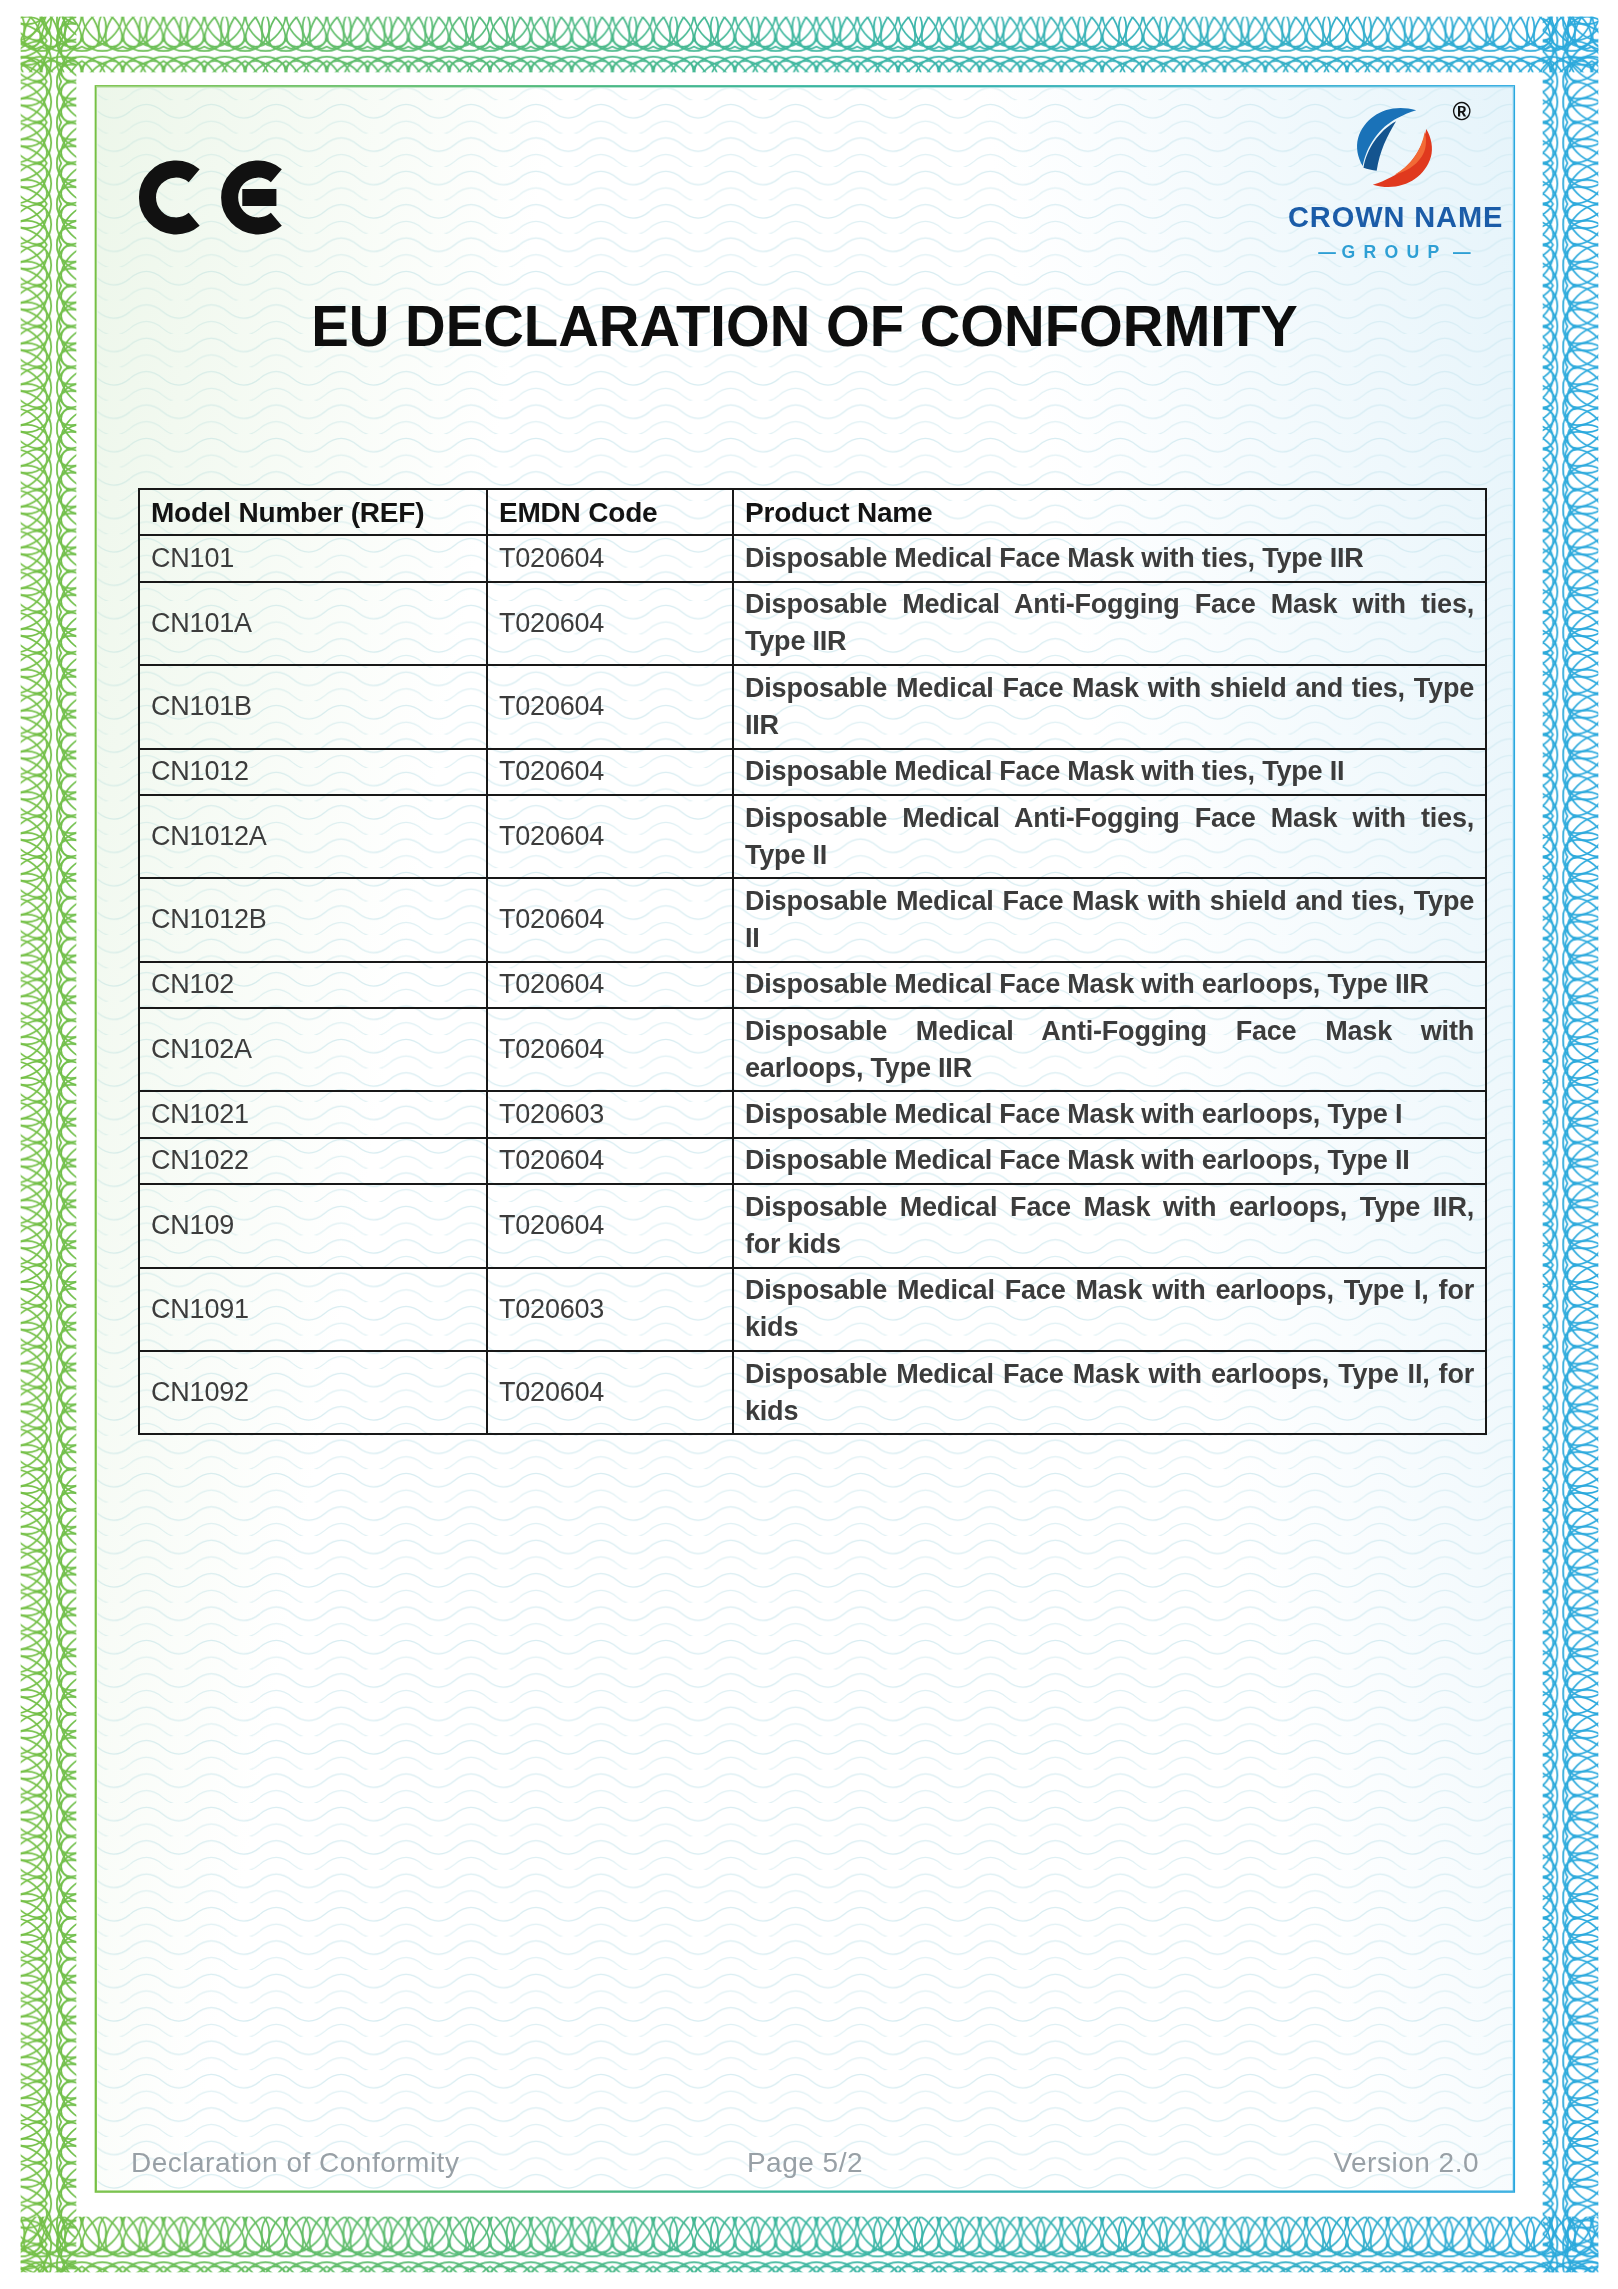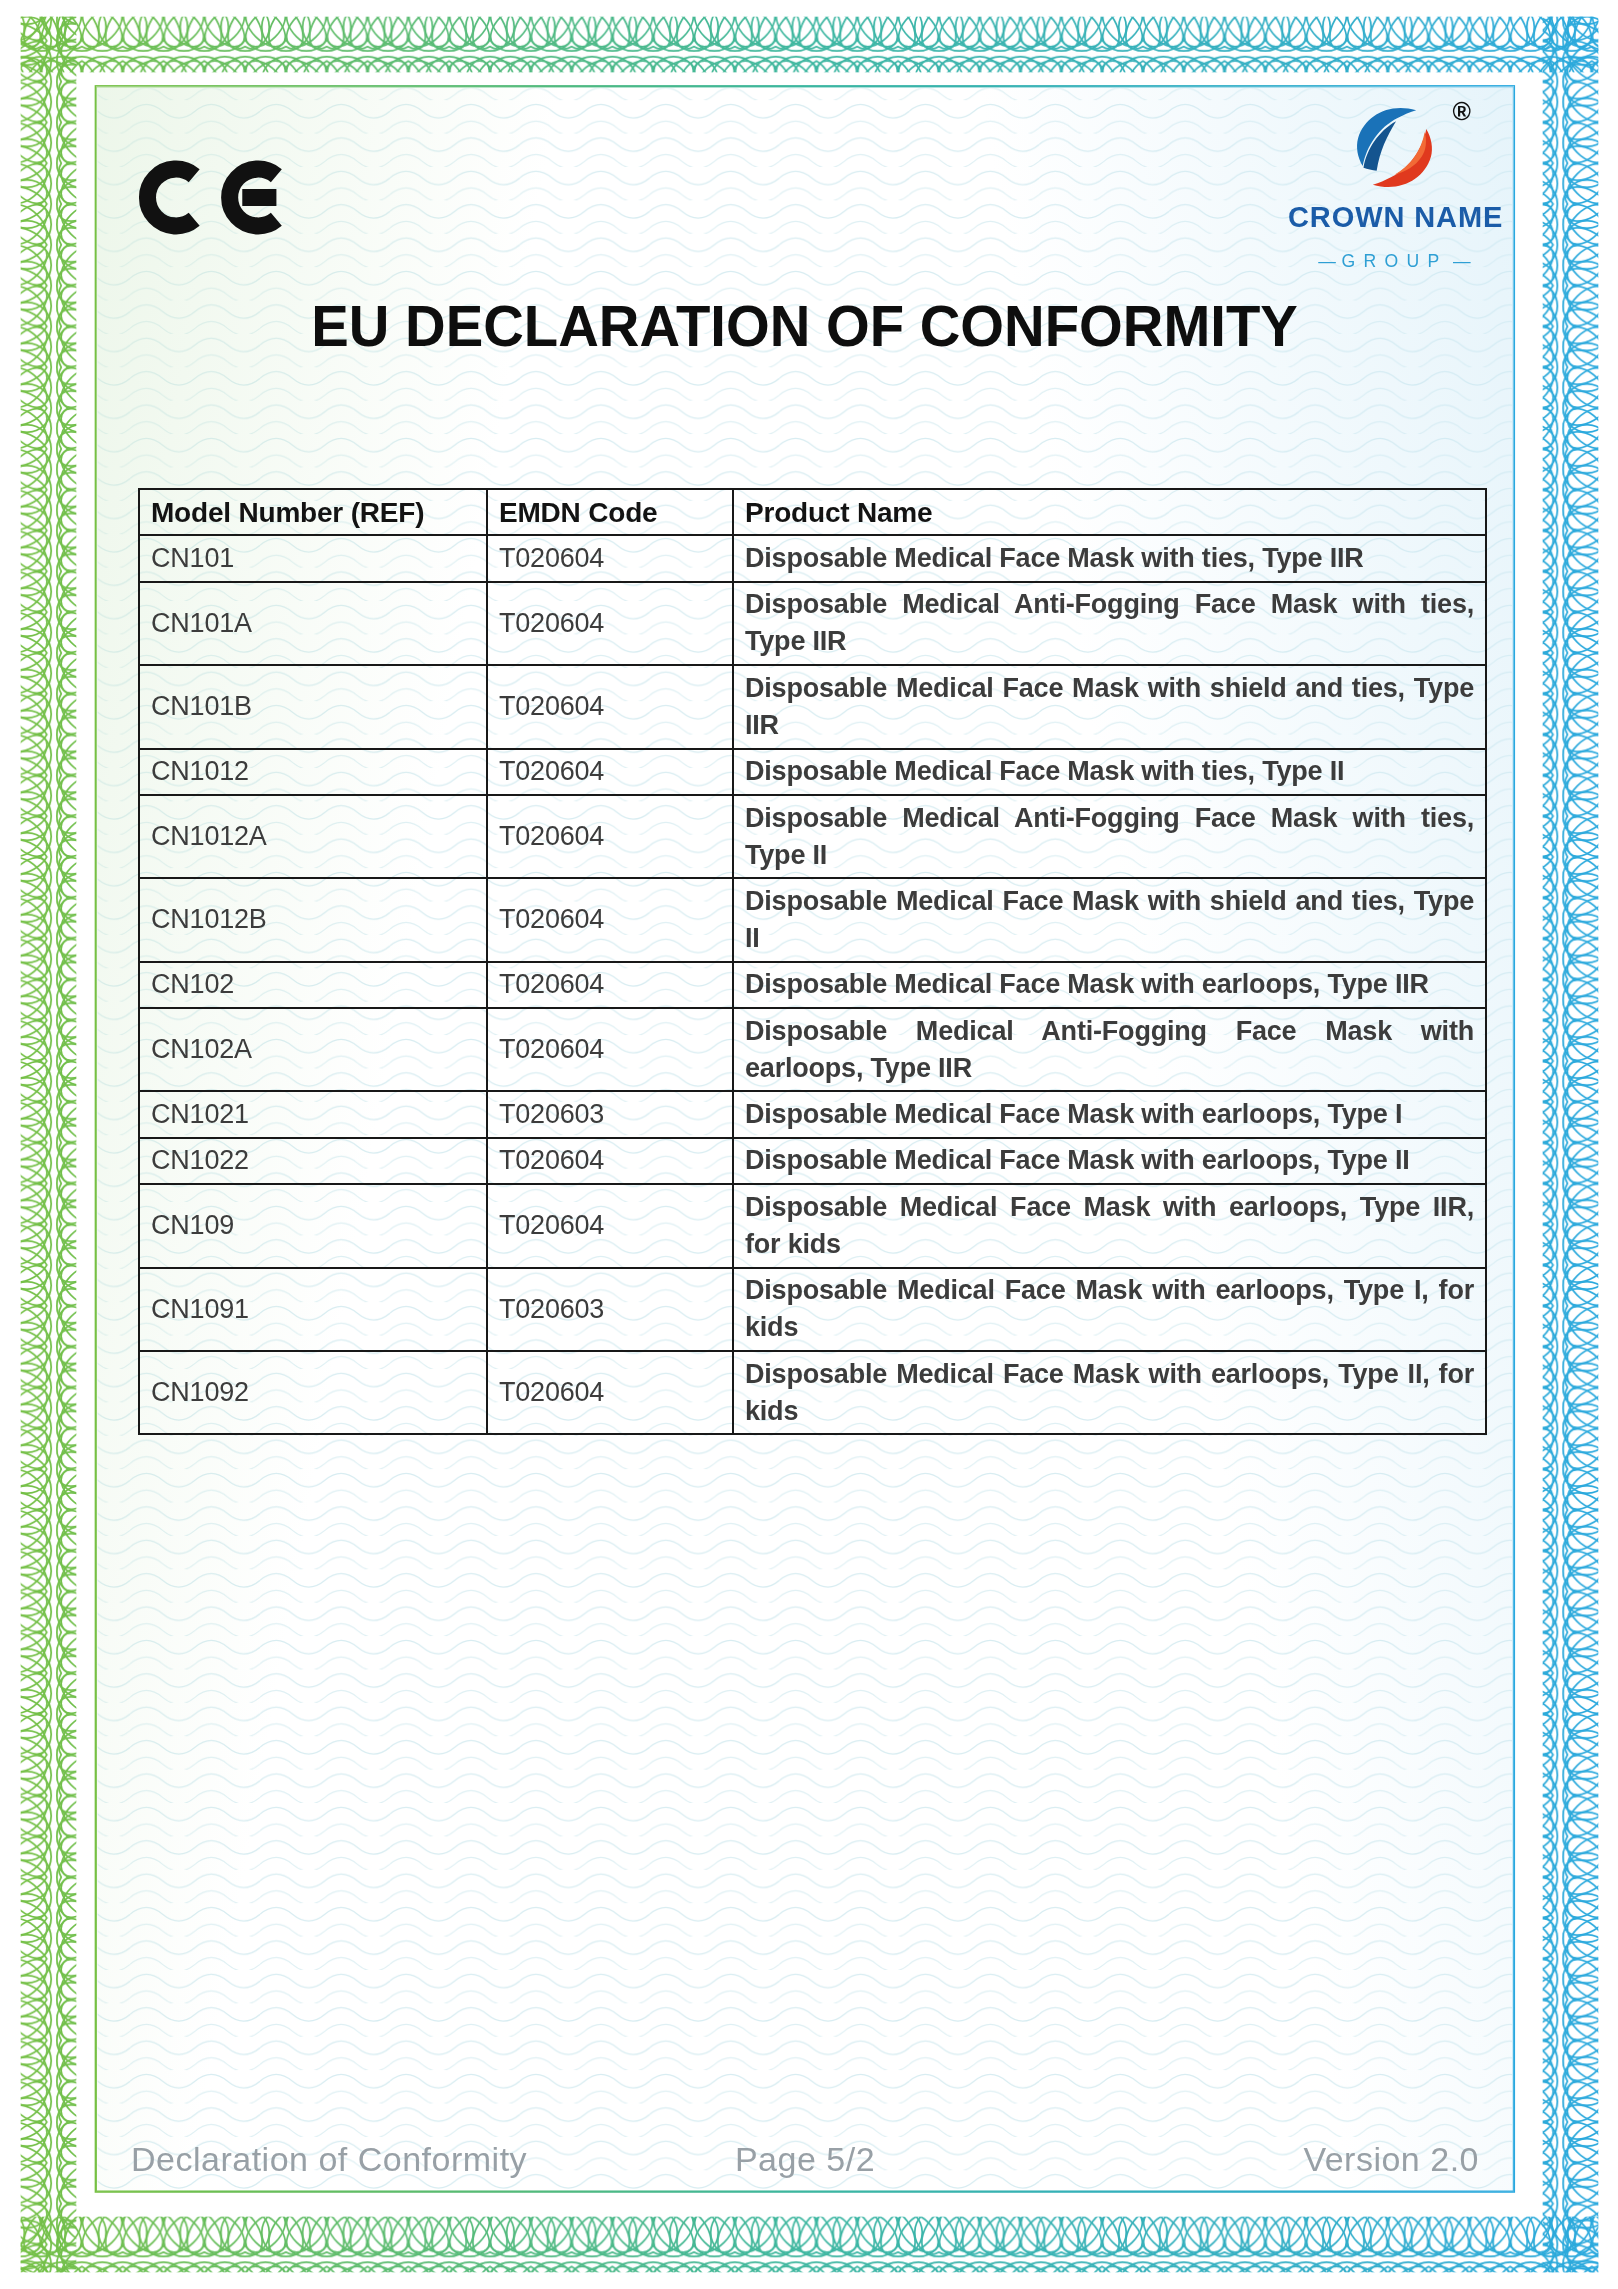--- a/index.html
+++ b/index.html
@@ -20,21 +20,21 @@
   }
   .ce-wrap{position:absolute;left:42px;top:54px;width:160px;height:117px;}
   .logo-wrap{position:absolute;right:13px;top:15px;width:213px;text-align:center;}
   .globe-box{position:relative;display:inline-block;width:93px;height:93px;}
   .reg-mark{position:absolute;right:-30px;top:-3.7px;font-size:25px;color:#111;font-weight:bold;}
   .company-name{
     margin-top:3.7px;font-size:29px;font-weight:bold;color:#1b5ca8;letter-spacing:0.9px;
     white-space:nowrap;
   }
   .group-line{
-    margin-top:17px;font-size:17.6px;color:#2e9fd4;letter-spacing:8.3px;font-weight:normal;
+    margin-top:8px;font-size:17.6px;color:#2e9fd4;letter-spacing:8.3px;font-weight:bold;
     white-space:nowrap;
   }
   .group-line .dash{letter-spacing:0;margin:0 5.6px;}
   .doc-title{
     position:absolute;top:206px;left:0;width:100%;
     text-align:center;margin:0;
     font-size:58px;font-weight:bold;color:#0e0e0e;letter-spacing:0px;
   }
   .doc-title span{display:inline-block;transform:scaleX(0.97);}
   .conf-table{
@@ -52,21 +52,21 @@
     color:#3c3c3c;
     letter-spacing:-0.2px;
   }
   .conf-table th{
     text-align:left;color:#131313;font-weight:bold;font-size:28px;
   }
   .conf-table td.product{text-align:justify;font-weight:bold;}
   .footer-row{
     position:absolute;left:35px;right:35px;bottom:13px;
     display:flex;justify-content:space-between;align-items:center;
-    font-size:34px;color:#98a0a6;letter-spacing:0.5px;
+    font-size:28px;color:#98a0a6;letter-spacing:0.5px;
   }
   .footer-row .center{position:absolute;left:0;right:0;text-align:center;}
 </style>
 </head>
 <body>
 
 <div class="page">
 
   <svg class="bg-svg" viewBox="0 0 1745 2468" xmlns="http://www.w3.org/2000/svg" aria-hidden="true">
     <defs>

